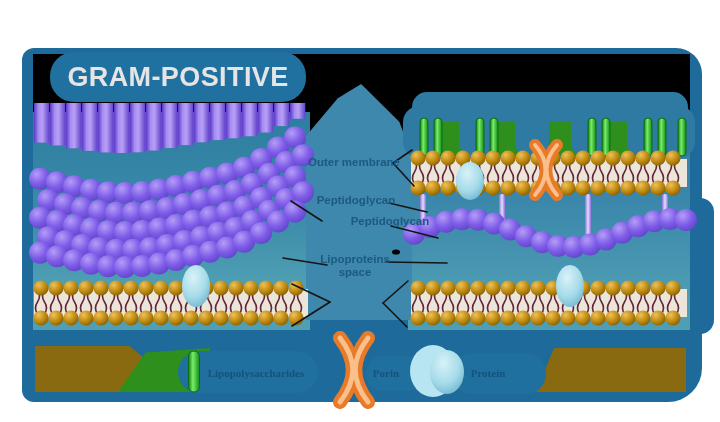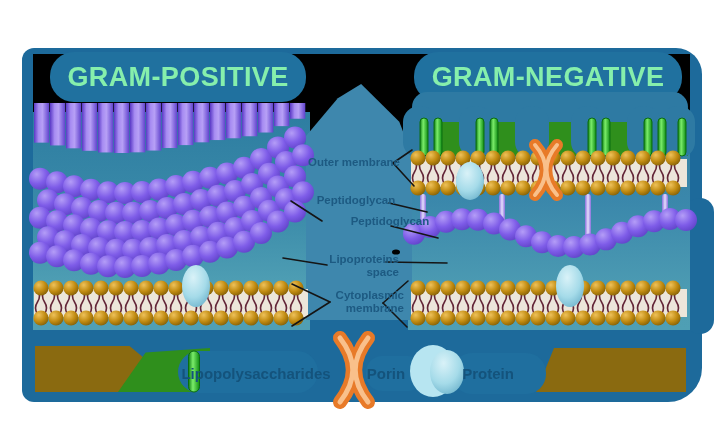--- a/index.html
+++ b/index.html
@@ -9,60 +9,57 @@
   .frame{left:22px;top:48px;width:680px;height:354px;background:#1d6a9b;
          border-radius:12px 26px 34px 12px;}
   .frame-bulge{left:686px;top:198px;width:28px;height:136px;background:#1d6a9b;border-radius:14px;}
   .black-left{left:33px;top:54px;width:277px;height:58px;background:#000;}
   .black-mid{left:300px;top:54px;width:116px;height:100px;background:#000;}
   .black-right{left:408px;top:54px;width:282px;height:58px;background:#000;}
   .bubble{height:50px;background:#20719f;border-radius:24px;display:flex;
           align-items:center;justify-content:center;}
   .bubble-gp{left:50px;top:52px;width:256px;}
   .bubble-gn{left:414px;top:52px;width:268px;}
-  .title{font-size:27px;font-weight:800;letter-spacing:.4px;color:#86efac;white-space:nowrap;}
+  .title{font-size:27px;font-weight:800;letter-spacing:.4px;color:#e5e5e5;white-space:nowrap;}
   .panel-left{left:33px;top:112px;width:277px;height:218px;
               background:linear-gradient(180deg,#2d7da1 0%,#3a8aa9 45%,#4f9fb4 80%,#509fb4 100%);}
   .panel-right{left:408px;top:112px;width:282px;height:218px;
               background:linear-gradient(180deg,#35809f 0%,#3a87ab 40%,#4e9db3 85%,#4f9fb4 100%);}
   .mid-col{left:306px;top:84px;width:106px;height:236px;background:#3e87ad;
            clip-path:polygon(0% 22%,30% 6%,52% 0%,88% 16%,100% 30%,100% 100%,0% 100%);}
   .brown-left{left:35px;top:346px;width:150px;height:46px;background:#8a6a10;
               clip-path:polygon(0 0,63% 0,100% 100%,0 100%);}
   .green-patch{left:118px;top:348px;width:92px;height:44px;background:#2f8f1c;
               clip-path:polygon(30% 10%,100% 0,100% 100%,0 100%);}
   .brown-right{left:536px;top:348px;width:150px;height:44px;background:#8a6a10;
               clip-path:polygon(12% 0,100% 0,100% 100%,0 100%);}
   .blob{background:#1f6f9f;}
   .blob-lps{left:178px;top:351px;width:140px;height:42px;border-radius:21px;}
   .blob-porin{left:366px;top:356px;width:58px;height:35px;border-radius:16px;}
   .blob-protein{left:452px;top:353px;width:94px;height:41px;border-radius:20px;}
   svg.deco{left:0;top:0;width:720px;height:422px;}
-  .sl{font-size:11.5px;font-weight:700;color:#1d5a82;text-align:right;line-height:1.15;
+  .sl{font-size:11.5px;font-weight:700;color:#1d5a82;text-align:center;line-height:1.15;
       transform:translate(-50%,-50%);white-space:nowrap;}
   .sl.wrap{white-space:normal;}
-  .ll{font-size:15px;font-weight:700;color:#14537c;transform:translate(-50%,-50%);white-space:nowrap;}
+  .ll{font-size:11px;font-weight:700;color:#14537c;transform:translate(-50%,-50%);white-space:nowrap;font-family:Liberation Serif, serif;}
 </style>
 </head>
 <body>
 
 <div class="canvas">
 
   <div class="abs frame"></div>
   <div class="abs frame-bulge"></div>
 
   <div class="abs black-left"></div>
   <div class="abs black-mid"></div>
   <div class="abs black-right"></div>
 
   <div class="abs bubble bubble-gp">
     <span class="title">GRAM-POSITIVE</span>
-  </div>
-  <div class="abs bubble bubble-gn">
-    <span class="title">GRAM-NEGATIVE</span>
   </div>
 
   <div class="abs panel-left"></div>
   <div class="abs panel-right"></div>
   <div class="abs mid-col"></div>
 
   <div class="abs brown-left"></div>
   <div class="abs green-patch"></div>
   <div class="abs brown-right"></div>
   <div class="abs blob blob-lps"></div>
@@ -521,19 +518,18 @@
     <g>
       <ellipse cx="433" cy="371" rx="23" ry="26" fill="#b7e5f1"></ellipse>
       <ellipse cx="447" cy="372" rx="17" ry="22" fill="url(#gProt)"></ellipse>
     </g>
   </svg>
 
   <div class="abs sl" style="left:354px;top:163px;">Outer membrane</div>
   <div class="abs sl" style="left:356px;top:201px;">Peptidoglycan</div>
   <div class="abs sl" style="left:356px;top:222px;margin-left:34px;">Peptidoglycan</div>
   <div class="abs sl wrap" style="left:355px;top:266px;width:88px;">Lipoproteins space</div>
-  <div class="abs sl wrap" style="left:356px;top:302px;width:96px;">Cytoplasmic membrane</div>
 
   <div class="abs ll" style="left:256px;top:373px;">Lipopolysaccharides</div>
   <div class="abs ll" style="left:386px;top:373px;">Porin</div>
   <div class="abs ll" style="left:484px;top:373px;padding-left:8px;">Protein</div>
 
 </div>
 
 </body></html>

